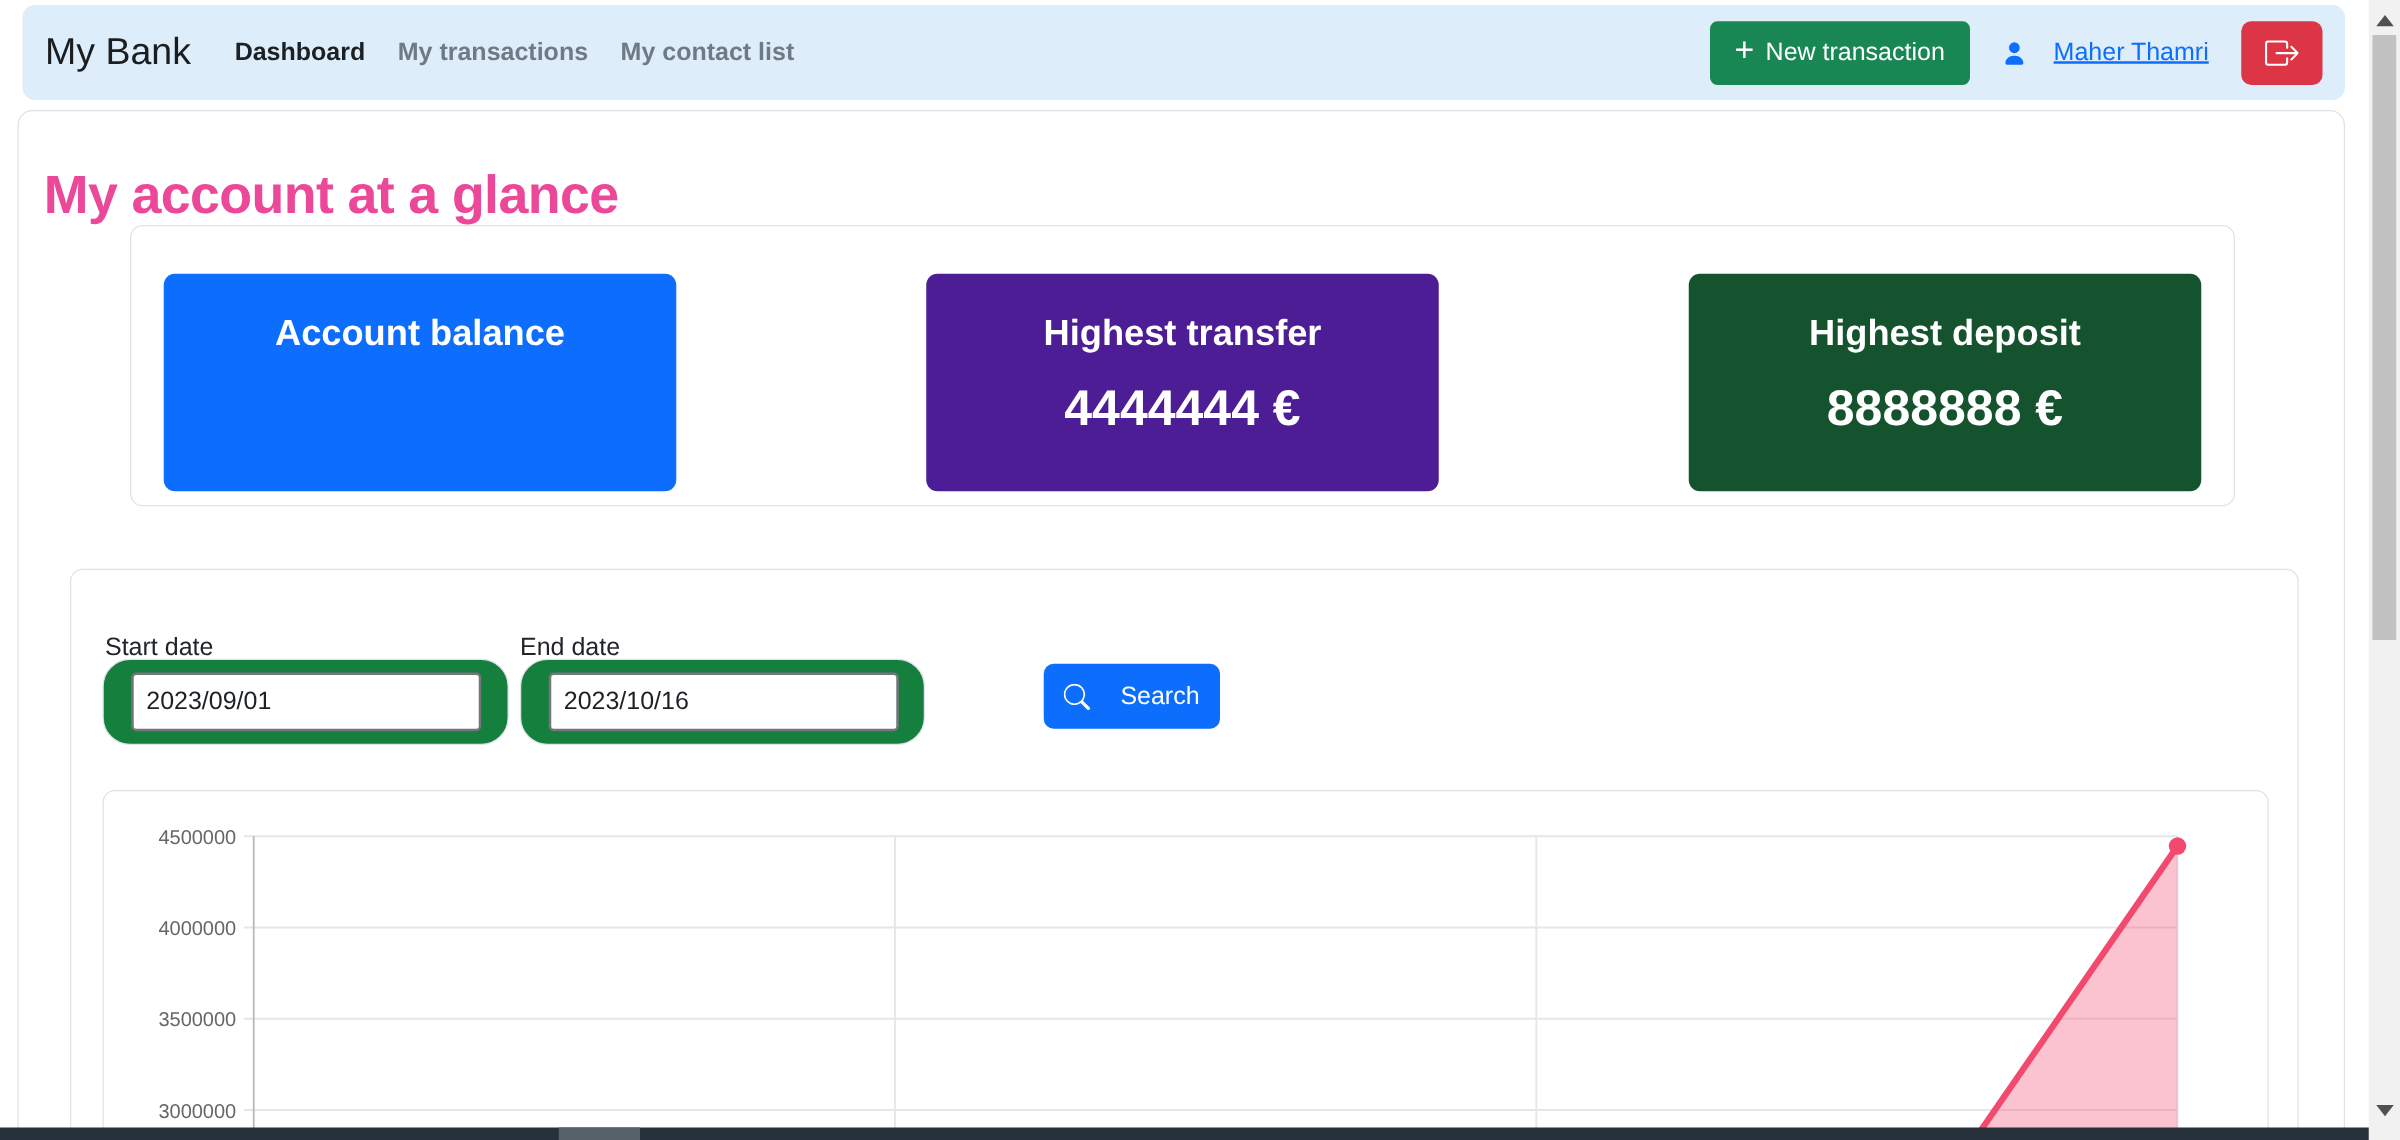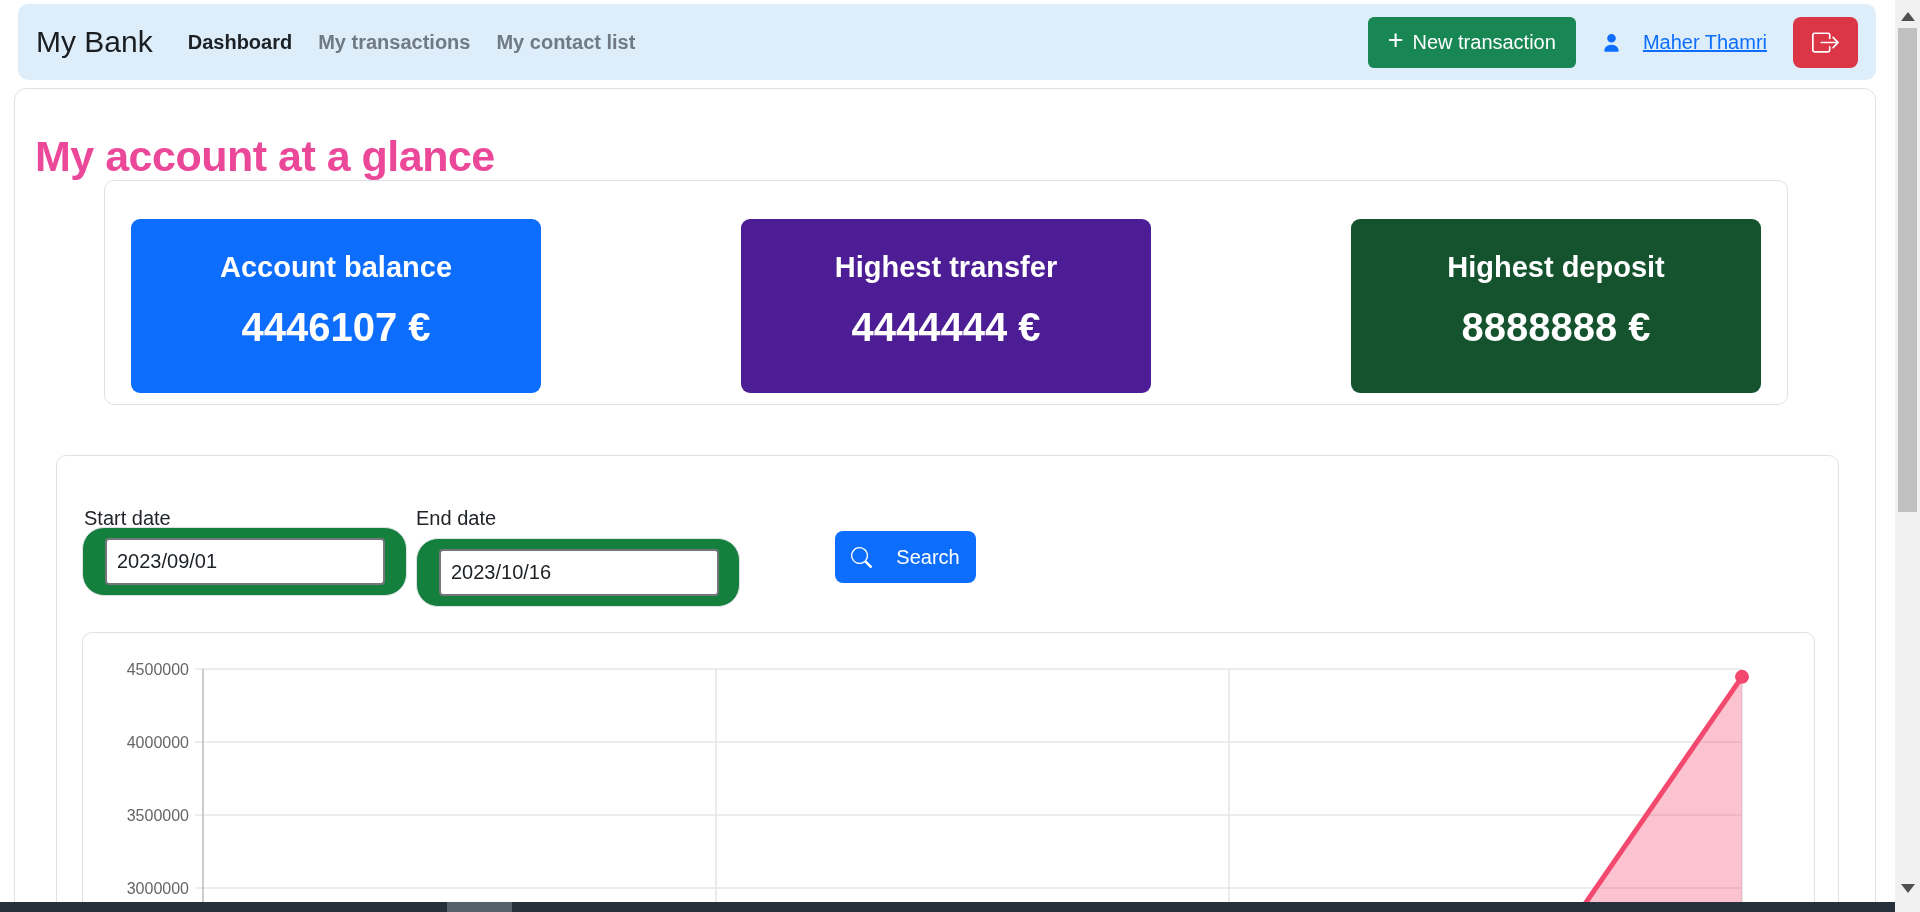--- a/index.html
+++ b/index.html
@@ -41,21 +41,21 @@
 
   
   .filter-section { position:absolute; left:41px; top:366px; width:1783px; height:470px;
     border:1px solid #dee2e6; border-radius:10px; background:#fff; }
   .field-label { position:absolute; font-size:20px; color:#212529; top:28px;margin-top:23px; }
   .label-start { left:27px; }
   .label-end { left:359px; }
   .date-wrapper { position:absolute; top:71px; width:325px; height:69px;
     border:1px solid #dee2e6; border-radius:22px; background:#15803d; }
   .wrap-start { left:25px; }
-  .wrap-end { left:359px; width:324px;margin-top:11px; }
+  .wrap-end { left:359px; width:324px; }
   .date-input { position:absolute; left:22px; top:10px; width:280px; height:47px;
     border:2px solid #75757c; border-radius:4px; font-size:20px; color:#1c2126;
     padding:0 10px; font-family:inherit; background:#fff; }
   .btn-search { position:absolute; left:778px; top:75px; width:141px; height:52px;
     background:#0d6efd; color:#fff; border:none; border-radius:8px; font-size:20px;
     display:flex; align-items:center; justify-content:center; gap:24px; cursor:pointer;
     font-family:inherit; }
 
   .chart-card { position:absolute; left:25px; top:176px; width:1733px; height:292px;
     border:1px solid #dee2e6; border-radius:10px; background:#fff; overflow:hidden; }
@@ -105,21 +105,20 @@
     </span>
   </button>
 </nav>
 
 <main class="page-panel">
   <h1 class="page-title">My account at a glance</h1>
 
   <section class="stats-panel">
     <div class="stat-card" style="background: rgb(13, 110, 253);">
       <div class="stat-title">Account balance</div>
-      <div class="stat-value">4446107 €</div>
     </div>
     <div class="stat-card" style="background: #4c1d95;">
       <div class="stat-title">Highest transfer</div>
       <div class="stat-value">4444444 €</div>
     </div>
     <div class="stat-card" style="background: #14532d;">
       <div class="stat-title">Highest deposit</div>
       <div class="stat-value">8888888 €</div>
     </div>
   </section>

